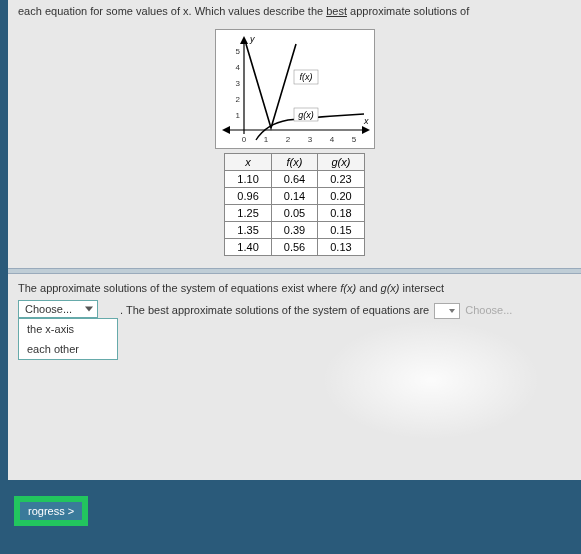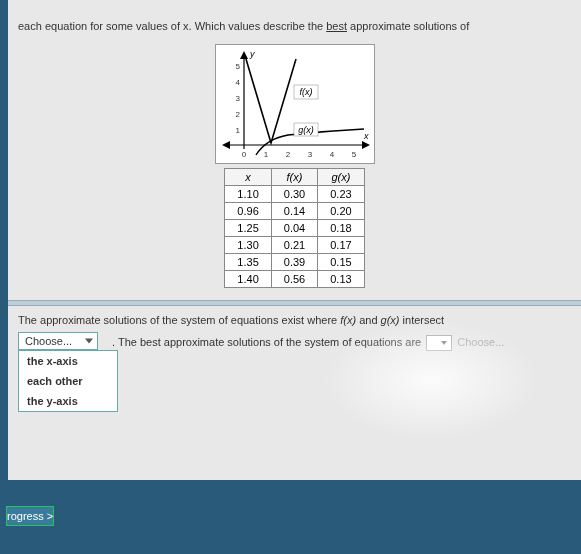--- a/index.html
+++ b/index.html
@@ -7,21 +7,21 @@
     font-family: Arial, sans-serif;
     background: #2a5a7a;
     width: 581px;
     height: 554px;
     overflow: hidden;
     position: relative;
   }
   .page {
     background: #e8e8e8;
     margin: 0 0 0 8px;
-    padding: 19px 10px 10px 10px;
+    padding: 4px 10px 10px 10px;
     min-height: 480px;
     position: relative;
   }
   .instruction {
     font-size: 11px;
     color: #333;
     line-height: 1.35;
     margin-bottom: 10px;
   }
   .underline { text-decoration: underline; }
@@ -58,21 +58,21 @@
     border-bottom: 1px solid #9ab;
   }
   .prompt-line {
     font-size: 11px;
     color: #333;
     margin: 6px 0;
   }
   .answer-row {
     display: flex;
     align-items: center;
-    gap: 14px;
+    gap: 22px;
     font-size: 11px;
     color: #333;
     margin-top: 4px;
     position: relative;
   }
   .dropdown-box {
     position: relative;
     display: inline-block;
   }
   .dd-btn {
@@ -101,21 +101,20 @@
     left: 0;
     border: 1px solid #6aa;
     background: #fff;
     min-width: 100px;
     z-index: 10;
   }
   .dd-item {
     padding: 4px 8px;
     font-size: 11px;
     cursor: pointer;
-    font-weight: bold;
   }
   .sentence-rest {
     font-size: 11px;
     color: #333;
     padding-top: 3px;
   }
   .faded { color: #aaa; }
   .closed-dd {
     display: inline-block;
     border: 1px solid #aaa;
@@ -129,27 +128,27 @@
     content: "";
     position: absolute;
     right: 4px; top: 5px;
     width: 0; height: 0;
     border-left: 3px solid transparent;
     border-right: 3px solid transparent;
     border-top: 4px solid #777;
   }
   .progress-btn {
     position: absolute;
-    left: 6px;
+    left: 14px;
     bottom: 28px;
     background: #3a7a9a;
     color: #fff;
     font-size: 11px;
-    padding: 3px 0;
-    border: 1px solid #22c55e;
+    padding: 3px 8px;
+    border: 6px solid #22c55e;
     font-family: Arial, sans-serif;
     cursor: pointer;
   }
   .footer {
     position: absolute;
     bottom: 6px;
     left: 10px;
     right: 10px;
     font-size: 8px;
     color: #888;
@@ -216,37 +215,32 @@
 
     <table class="data">
       <tbody>
           <tr>
         <th>x</th>
         <th>f(x)</th>
         <th>g(x)</th>
       </tr>
       <tr>
             <td>1.10</td>
-            <td>0.30</td>
+            <td>0.64</td>
             <td>0.23</td>
           </tr>
       <tr>
             <td>0.96</td>
             <td>0.14</td>
             <td>0.20</td>
           </tr>
       <tr>
             <td>1.25</td>
-            <td>0.04</td>
+            <td>0.05</td>
             <td>0.18</td>
-          </tr>
-      <tr>
-            <td>1.30</td>
-            <td>0.21</td>
-            <td>0.17</td>
           </tr>
       <tr>
             <td>1.35</td>
             <td>0.39</td>
             <td>0.15</td>
           </tr>
       <tr>
             <td>1.40</td>
             <td>0.56</td>
             <td>0.13</td>
@@ -264,21 +258,20 @@
 
   <div class="answer-row">
     <div class="dropdown-box">
       <div class="dd-btn">
         <span>Choose...</span>
         <span class="dd-arrow"></span>
       </div>
       <div class="dd-menu">
         <div class="dd-item">the x-axis</div>
         <div class="dd-item">each other</div>
-        <div class="dd-item">the y-axis</div>
       </div>
     </div>
     <div class="sentence-rest">
       <span>. The best approximate solutions of the system of equations are </span>
       <span class="closed-dd"></span>
       <span class="faded">Choose...</span>
     </div>
   </div>
 
   <div class="glare"></div>

